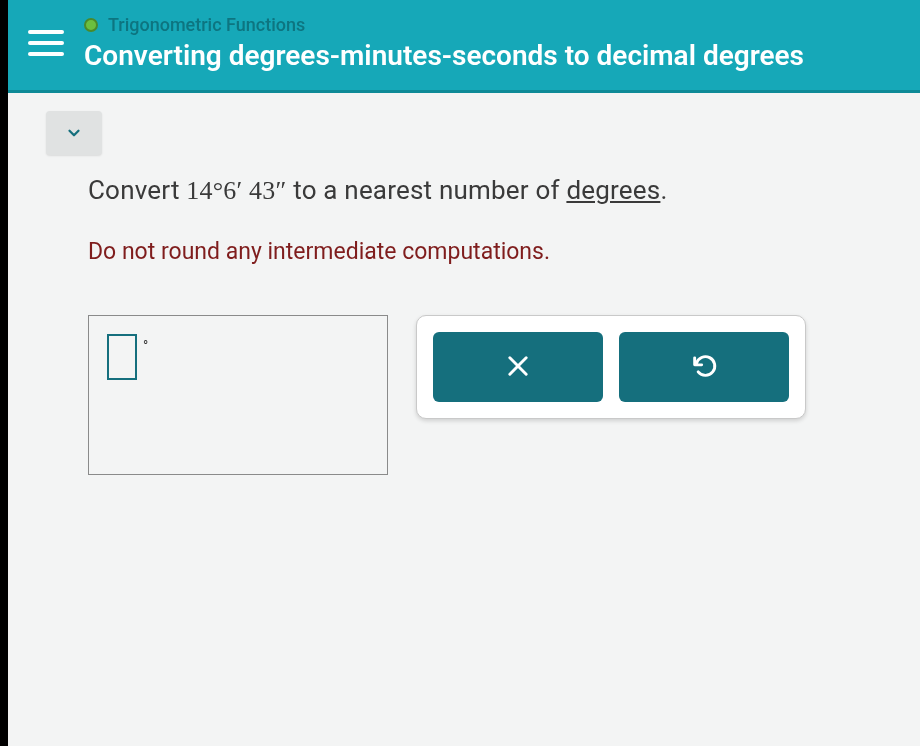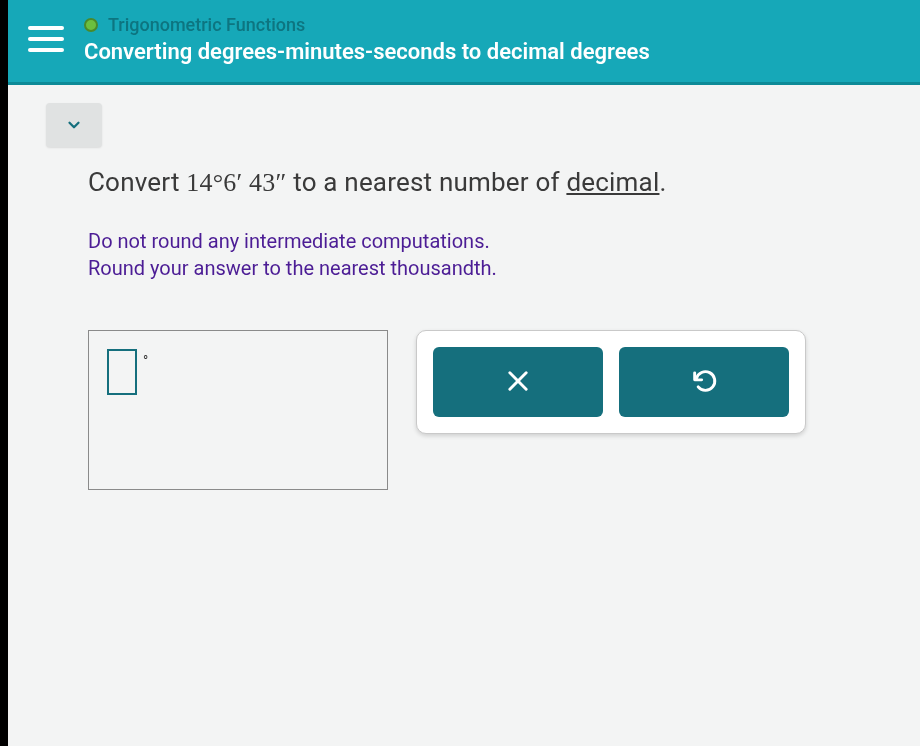--- a/index.html
+++ b/index.html
@@ -56,21 +56,21 @@
       background: #6bbf3f;
       border: 2px solid #4a8a2a;
     }
     .category-label {
       color: #0d7580;
       font-size: 18px;
       font-weight: 500;
     }
     .title {
       color: #fff;
-      font-size: 22px;
+      font-size: 28px;
       font-weight: 600;
       margin-left: 0;
     }
     .chevron-box {
       background: #e0e2e2;
       width: 56px;
       height: 44px;
       display: flex;
       align-items: center;
       justify-content: center;
@@ -94,22 +94,22 @@
       letter-spacing: .2px;
     }
     .underline {
       text-decoration: underline;
       color: #3a3a3a;
     }
     .dms {
       font-family: Georgia, 'Times New Roman', serif;
     }
     .instructions {
-      font-size: 20px;
-      color: #4c1d95;
+      font-size: 23px;
+      color: #7f1d1d;
       margin-bottom: 48px;
       line-height: 1.35;
     }
     .row {
       display: flex;
       align-items: flex-start;
       gap: 28px;
     }
     .answer-box {
       width: 300px;
@@ -186,26 +186,25 @@
   <div class="chevron-box">
     <span class="chevron-down">
       <svg viewBox="0 0 24 24" fill="none" stroke="#156f7d" stroke-width="3" stroke-linecap="round" stroke-linejoin="round">
           <polyline points="6 9 12 15 18 9"></polyline>
         </svg>
     </span>
   </div>
 
   <div class="content">
     <div class="question">
-      <span>Convert </span><span class="dms">14°6′ 43″</span><span> to a nearest number of </span><span class="underline">decimal</span><span>.</span>
+      <span>Convert </span><span class="dms">14°6′ 43″</span><span> to a nearest number of </span><span class="underline">degrees</span><span>.</span>
     </div>
 
     <div class="instructions">
       <div>Do not round any intermediate computations.</div>
-      <div>Round your answer to the nearest thousandth.</div>
     </div>
 
     <div class="row">
       <div class="answer-box">
         <div class="input-pair">
           <input class="num-input" type="text" value="" style="">
           <span class="deg-sym">°</span>
         </div>
       </div>
 

